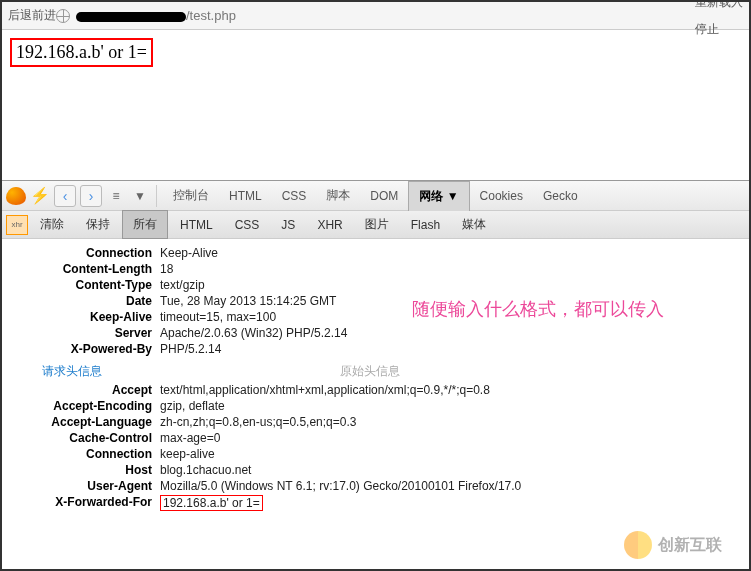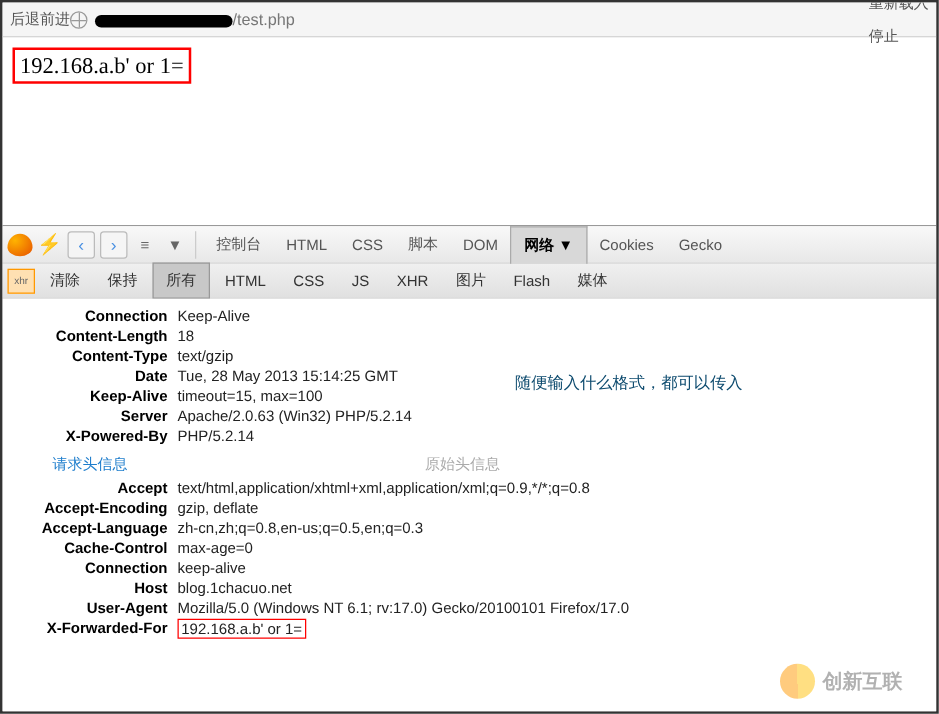--- a/index.html
+++ b/index.html
@@ -30,27 +30,27 @@
     .tab { padding: 6px 10px; color: #555; font-size: 12px; cursor: pointer; }
     .tab.active { background: #d8d8d8; border: 1px solid #aaa; border-bottom: none; font-weight: bold; color: #000; }
     
     .dt-subbar { display: flex; align-items: center; background: linear-gradient(#f0f0f0, #e0e0e0); border-bottom: 1px solid #ccc; height: 28px; padding: 0 4px; gap: 2px; text-align: center; }
     .xhr-badge { width: 22px; height: 20px; background: #ffe0b2; border: 1px solid #ff9800; font-size: 8px; display: flex; align-items: center; justify-content: center; color: #666; }
     .subtab { padding: 5px 10px; color: #333; font-size: 12px; cursor: pointer; }
     .subtab.active { background: #c8c8c8; border: 1px solid #999; font-weight: normal; }
     
     .headers-pane { padding: 6px 0; background: #fff; overflow-y: auto; height: 335px; position: relative; }
     .header-row { display: flex; padding: 1px 0; font-size: 12px; }
-    .header-name { width: 140px; text-align: right; padding-right: 8px; font-weight: bold; color: #000; }
+    .header-name { width: 158px; text-align: right; padding-right: 8px; font-weight: bold; color: #000; }
     .header-value { flex: 1; color: #222; font-family: Arial; }
     .section-title { display: flex; padding: 6px 0 2px; font-size: 12px; }
     .section-left { width: 158px; text-align: left; padding-left: 40px; color: #1e7dcc; cursor: pointer; }
     .section-right { flex: 1; color: #aaa; padding-left: 180px; }
     
-    .annotation { position: absolute; color: #0c4a6e; font-size: 13px; }
+    .annotation { position: absolute; color: #ec4899; font-size: 18px; }
     .forwarded-box { border: 1px solid #f00; padding: 0 2px; display: inline-block; }
     
     .watermark { position: absolute; right: 27px; bottom: 10px; display: flex; align-items: center; gap: 6px; opacity: 0.5; }
     .wm-logo { width: 28px; height: 28px; background: conic-gradient(#ffc107 0deg 180deg, #ff9800 180deg 360deg); border-radius: 50%; }
     .wm-text { font-size: 16px; font-weight: bold; color: #666; }
   </style>
 </head>
 <body>
 
 <div class="browser-bar">

